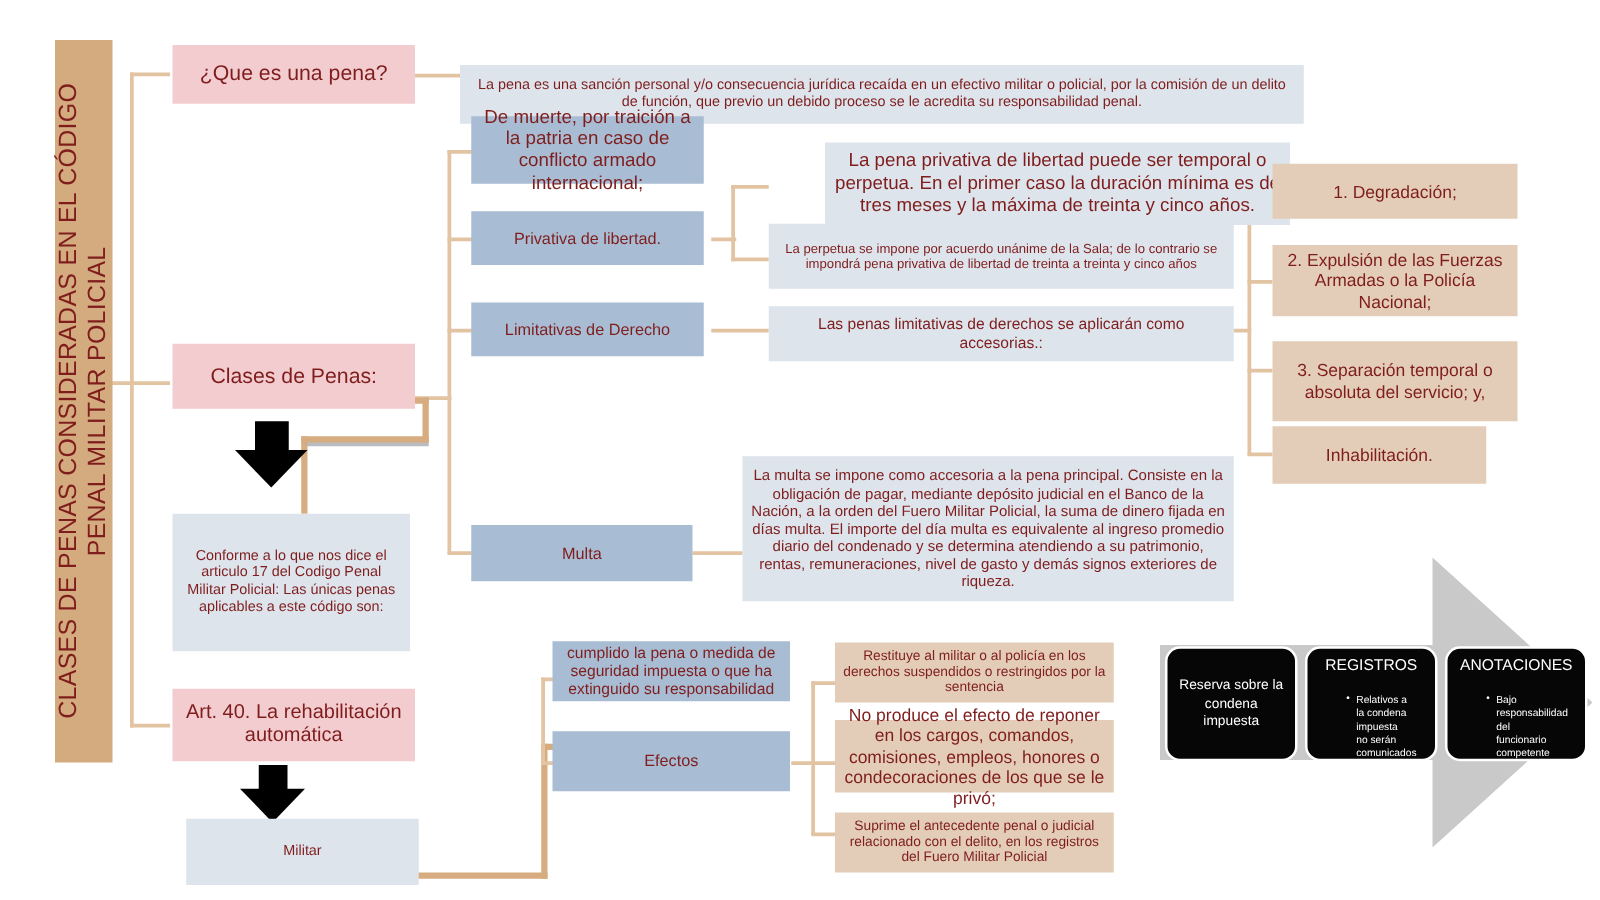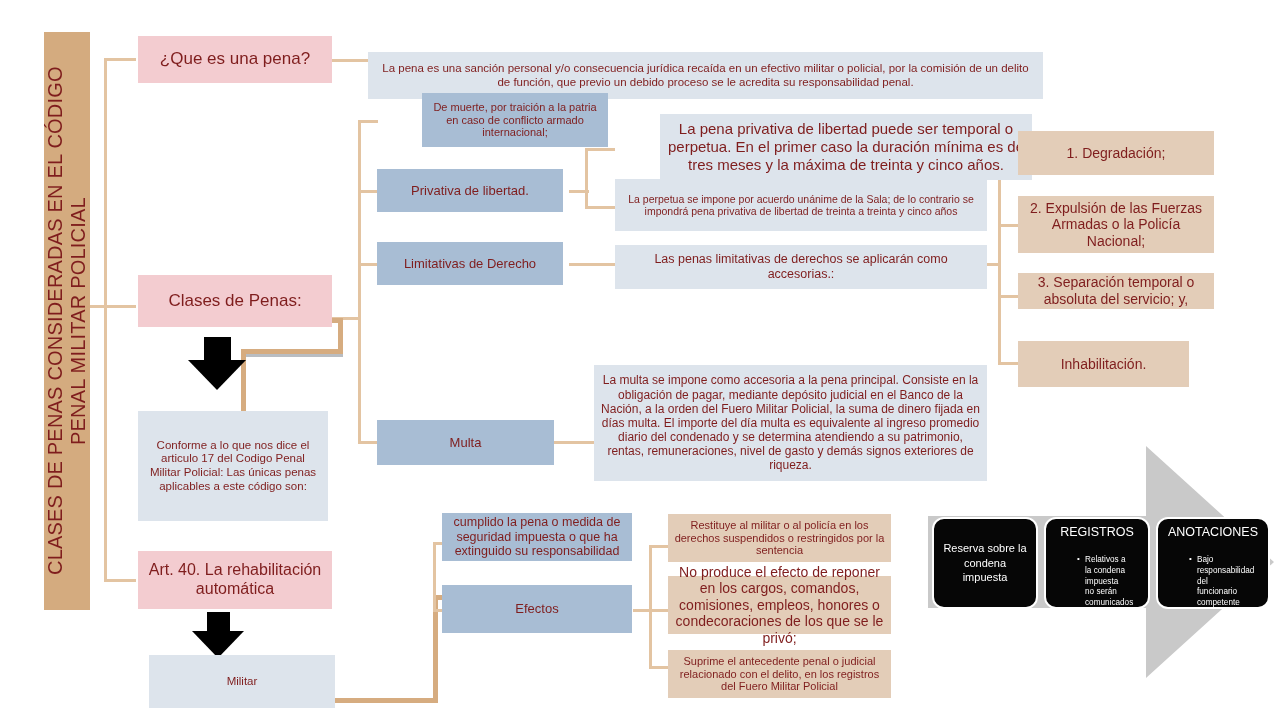--- a/index.html
+++ b/index.html
@@ -196,41 +196,41 @@
 
   <div class="node n-pink" style="left:138px; top:275px; width:194px; height:52px; font-size:17px;">Clases de Penas:</div>
 
   <div class="downarrow" style="left:0; top:0;">
     <div class="shaft" style="left:204px; top:337px; width:27px; height:26px;"></div>
     <div class="head" style="left:188px; top:360px; border-left-width:29px; border-right-width:29px; border-top-width:30px;"></div>
   </div>
 
   <div class="node n-lblue" style="left:138px; top:411px; width:190px; height:110px; font-size:11.5px; white-space:normal; padding:4px 8px;">Conforme a lo que nos dice el articulo 17 del Codigo Penal Militar Policial: Las únicas penas aplicables a este código son:</div>
 
-  <div class="node n-blue" style="left:377px; top:93px; width:186px; height:54px; font-size:11px; white-space:normal;margin-left:45px;">De muerte, por traición a la patria en caso de conflicto armado internacional;</div>
+  <div class="node n-blue" style="left:377px; top:93px; width:186px; height:54px; font-size:15px; white-space:normal;">De muerte, por traición a la patria en caso de conflicto armado internacional;</div>
 
   <div class="node n-blue" style="left:377px; top:169px; width:186px; height:43px; font-size:13px;">Privativa de libertad.</div>
 
   <div class="node n-blue" style="left:377px; top:242px; width:186px; height:43px; font-size:13px;">Limitativas de Derecho</div>
 
   <div class="node n-blue" style="left:377px; top:420px; width:177px; height:45px; font-size:13px;">Multa</div>
 
   <div class="node n-lblue" style="left:615px; top:114px; width:372px; height:66px; font-size:15px; white-space:normal; padding:3px 8px;margin-left:45px;">La pena privativa de libertad puede ser temporal o perpetua. En el primer caso la duración mínima es de tres meses y la máxima de treinta y cinco años.</div>
 
   <div class="node n-lblue" style="left:615px; top:179px; width:372px; height:52px; font-size:10.5px; white-space:normal; padding:3px 8px;">La perpetua se impone por acuerdo unánime de la Sala; de lo contrario se impondrá pena privativa de libertad de treinta a treinta y cinco años</div>
 
   <div class="node n-lblue" style="left:615px; top:245px; width:372px; height:44px; font-size:12.5px; white-space:normal; padding:3px 8px;">Las penas limitativas de derechos se aplicarán como accesorias.:</div>
 
   <div class="node n-lblue" style="left:594px; top:365px; width:393px; height:116px; font-size:12px; white-space:normal; padding:2px 6px;">La multa se impone como accesoria a la pena principal. Consiste en la obligación de pagar, mediante depósito judicial en el Banco de la Nación, a la orden del Fuero Militar Policial, la suma de dinero fijada en días multa. El importe del día multa es equivalente al ingreso promedio diario del condenado y se determina atendiendo a su patrimonio, rentas, remuneraciones, nivel de gasto y demás signos exteriores de riqueza.</div>
 
   <div class="node n-tan" style="left:1018px; top:131px; width:196px; height:44px; font-size:14px;">1. Degradación;</div>
 
   <div class="node n-tan" style="left:1018px; top:196px; width:196px; height:57px; font-size:14px; white-space:normal;">2. Expulsión de las Fuerzas Armadas o la Policía Nacional;</div>
 
-  <div class="node n-tan" style="left:1018px; top:273px; width:196px; height:36px; font-size:14px; white-space:normal;">3. Separación temporal o absoluta del servicio; y,</div>
+  <div class="node n-tan" style="left:1018px; top:273px; width:196px; height:64px; font-size:14px; white-space:normal;">3. Separación temporal o absoluta del servicio; y,</div>
 
   <div class="node n-tan" style="left:1018px; top:341px; width:171px; height:46px; font-size:14px;">Inhabilitación.</div>
 
   <div class="node n-pink" style="left:138px; top:551px; width:194px; height:58px; font-size:16px; white-space:normal;">Art. 40. La rehabilitación automática</div>
 
   <div class="downarrow" style="left:0; top:0;">
     <div class="shaft" style="left:207px; top:612px; width:23px; height:22px;"></div>
     <div class="head" style="left:192px; top:631px; border-left-width:26px; border-right-width:26px; border-top-width:27px;"></div>
   </div>
 

